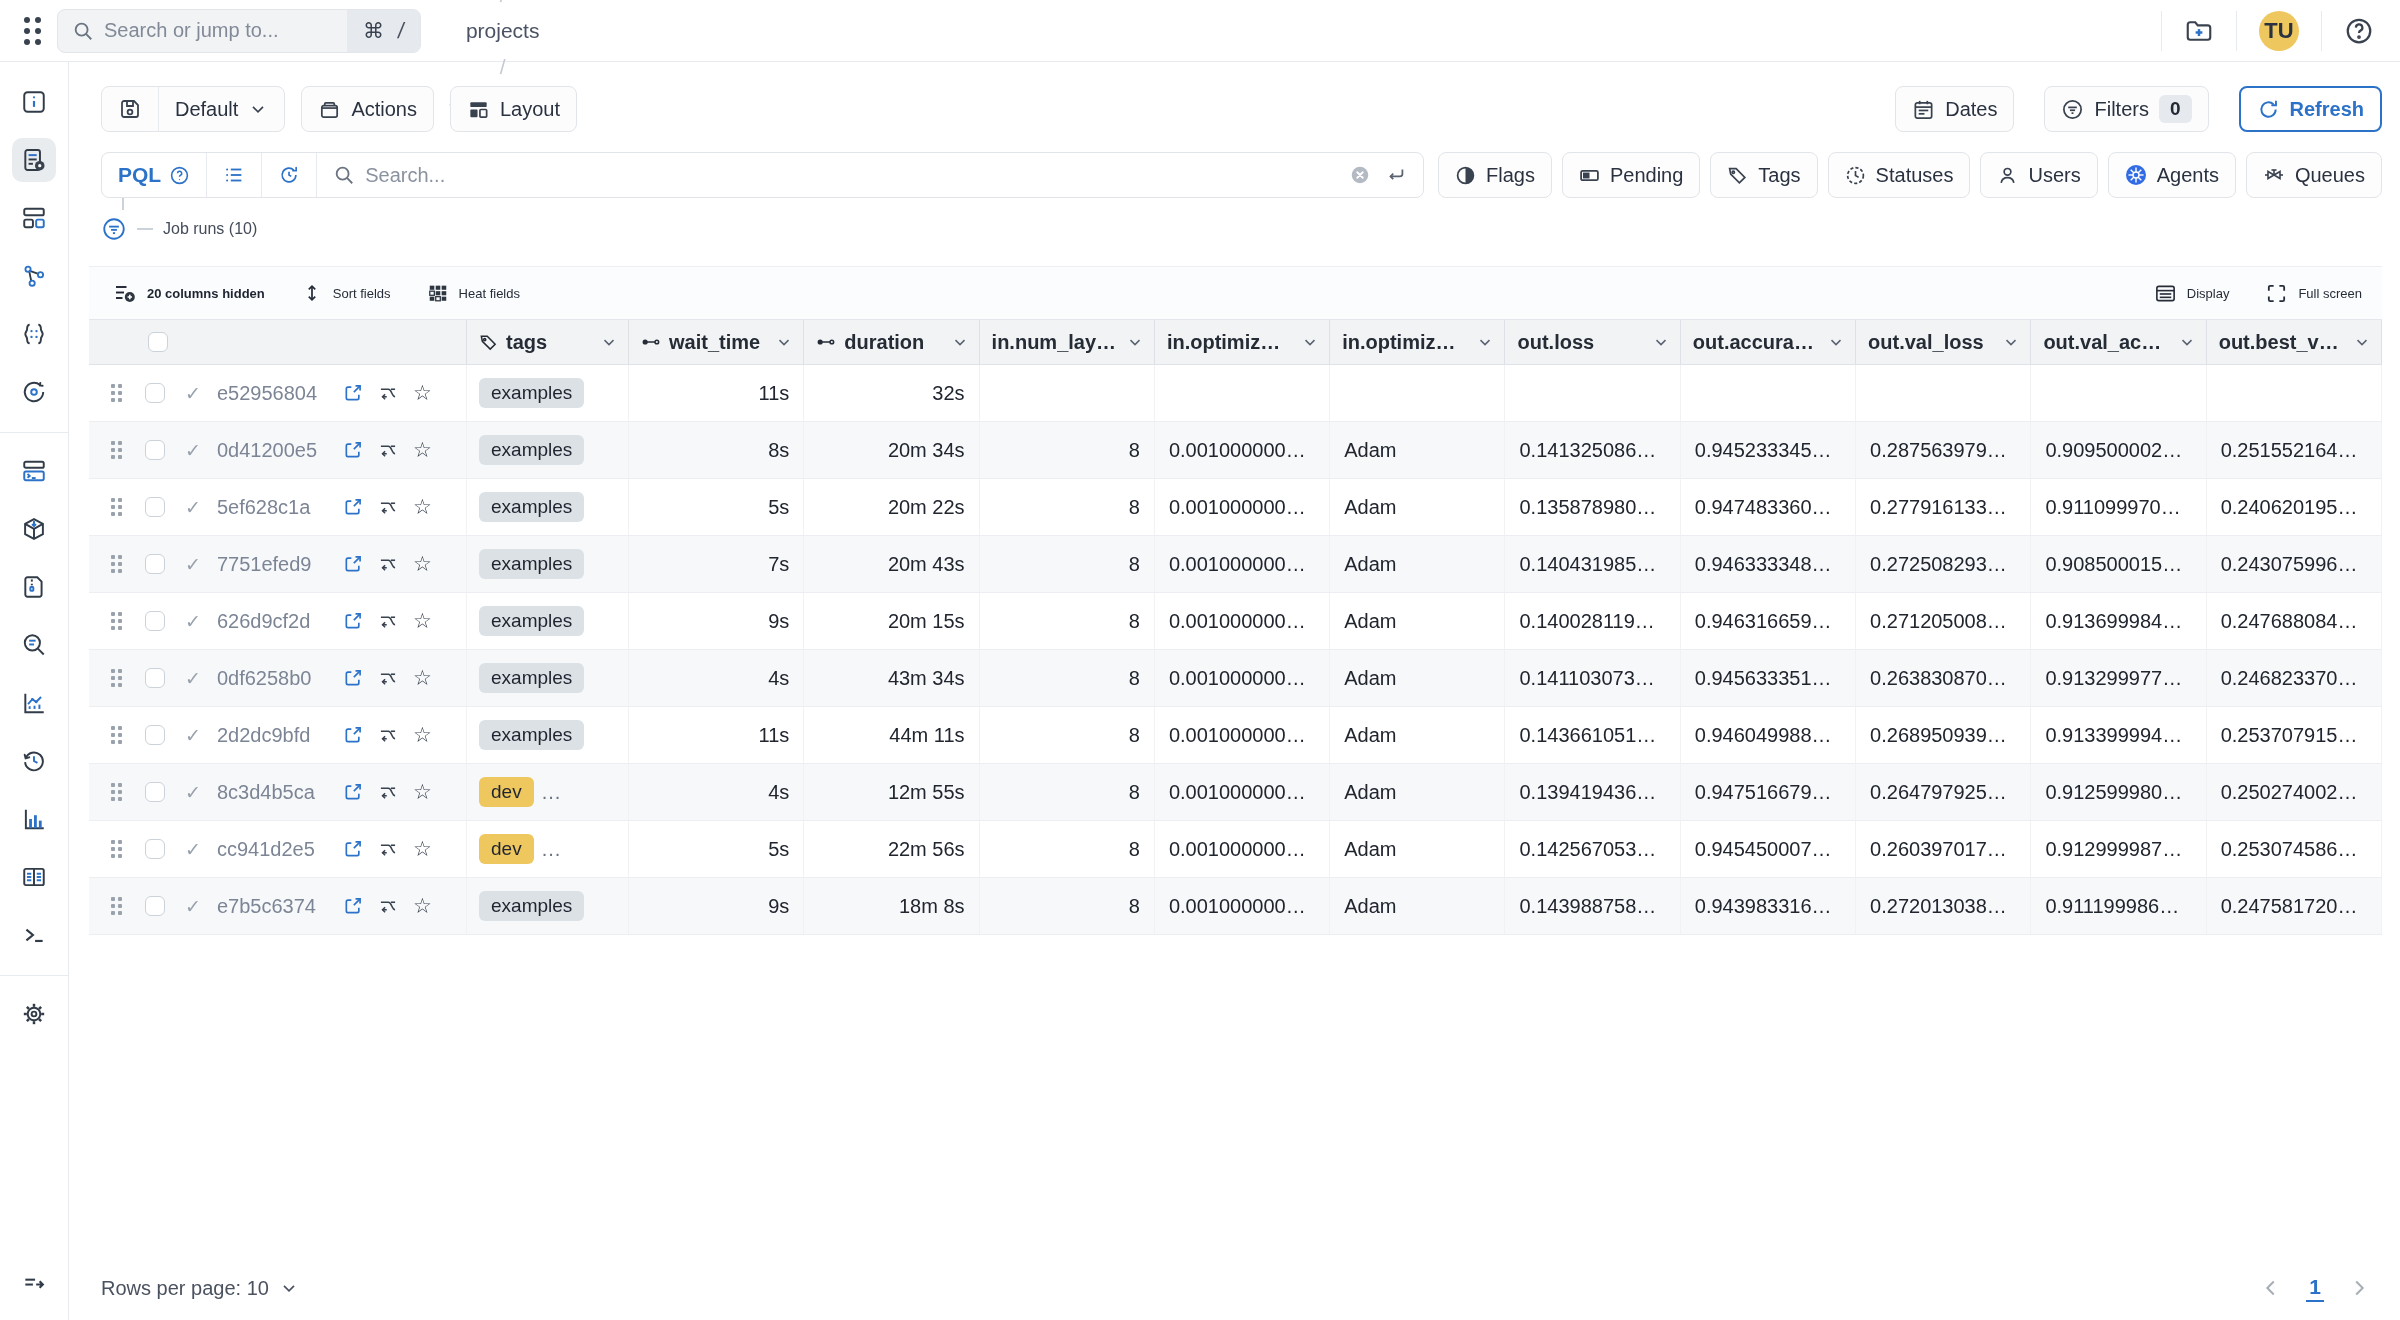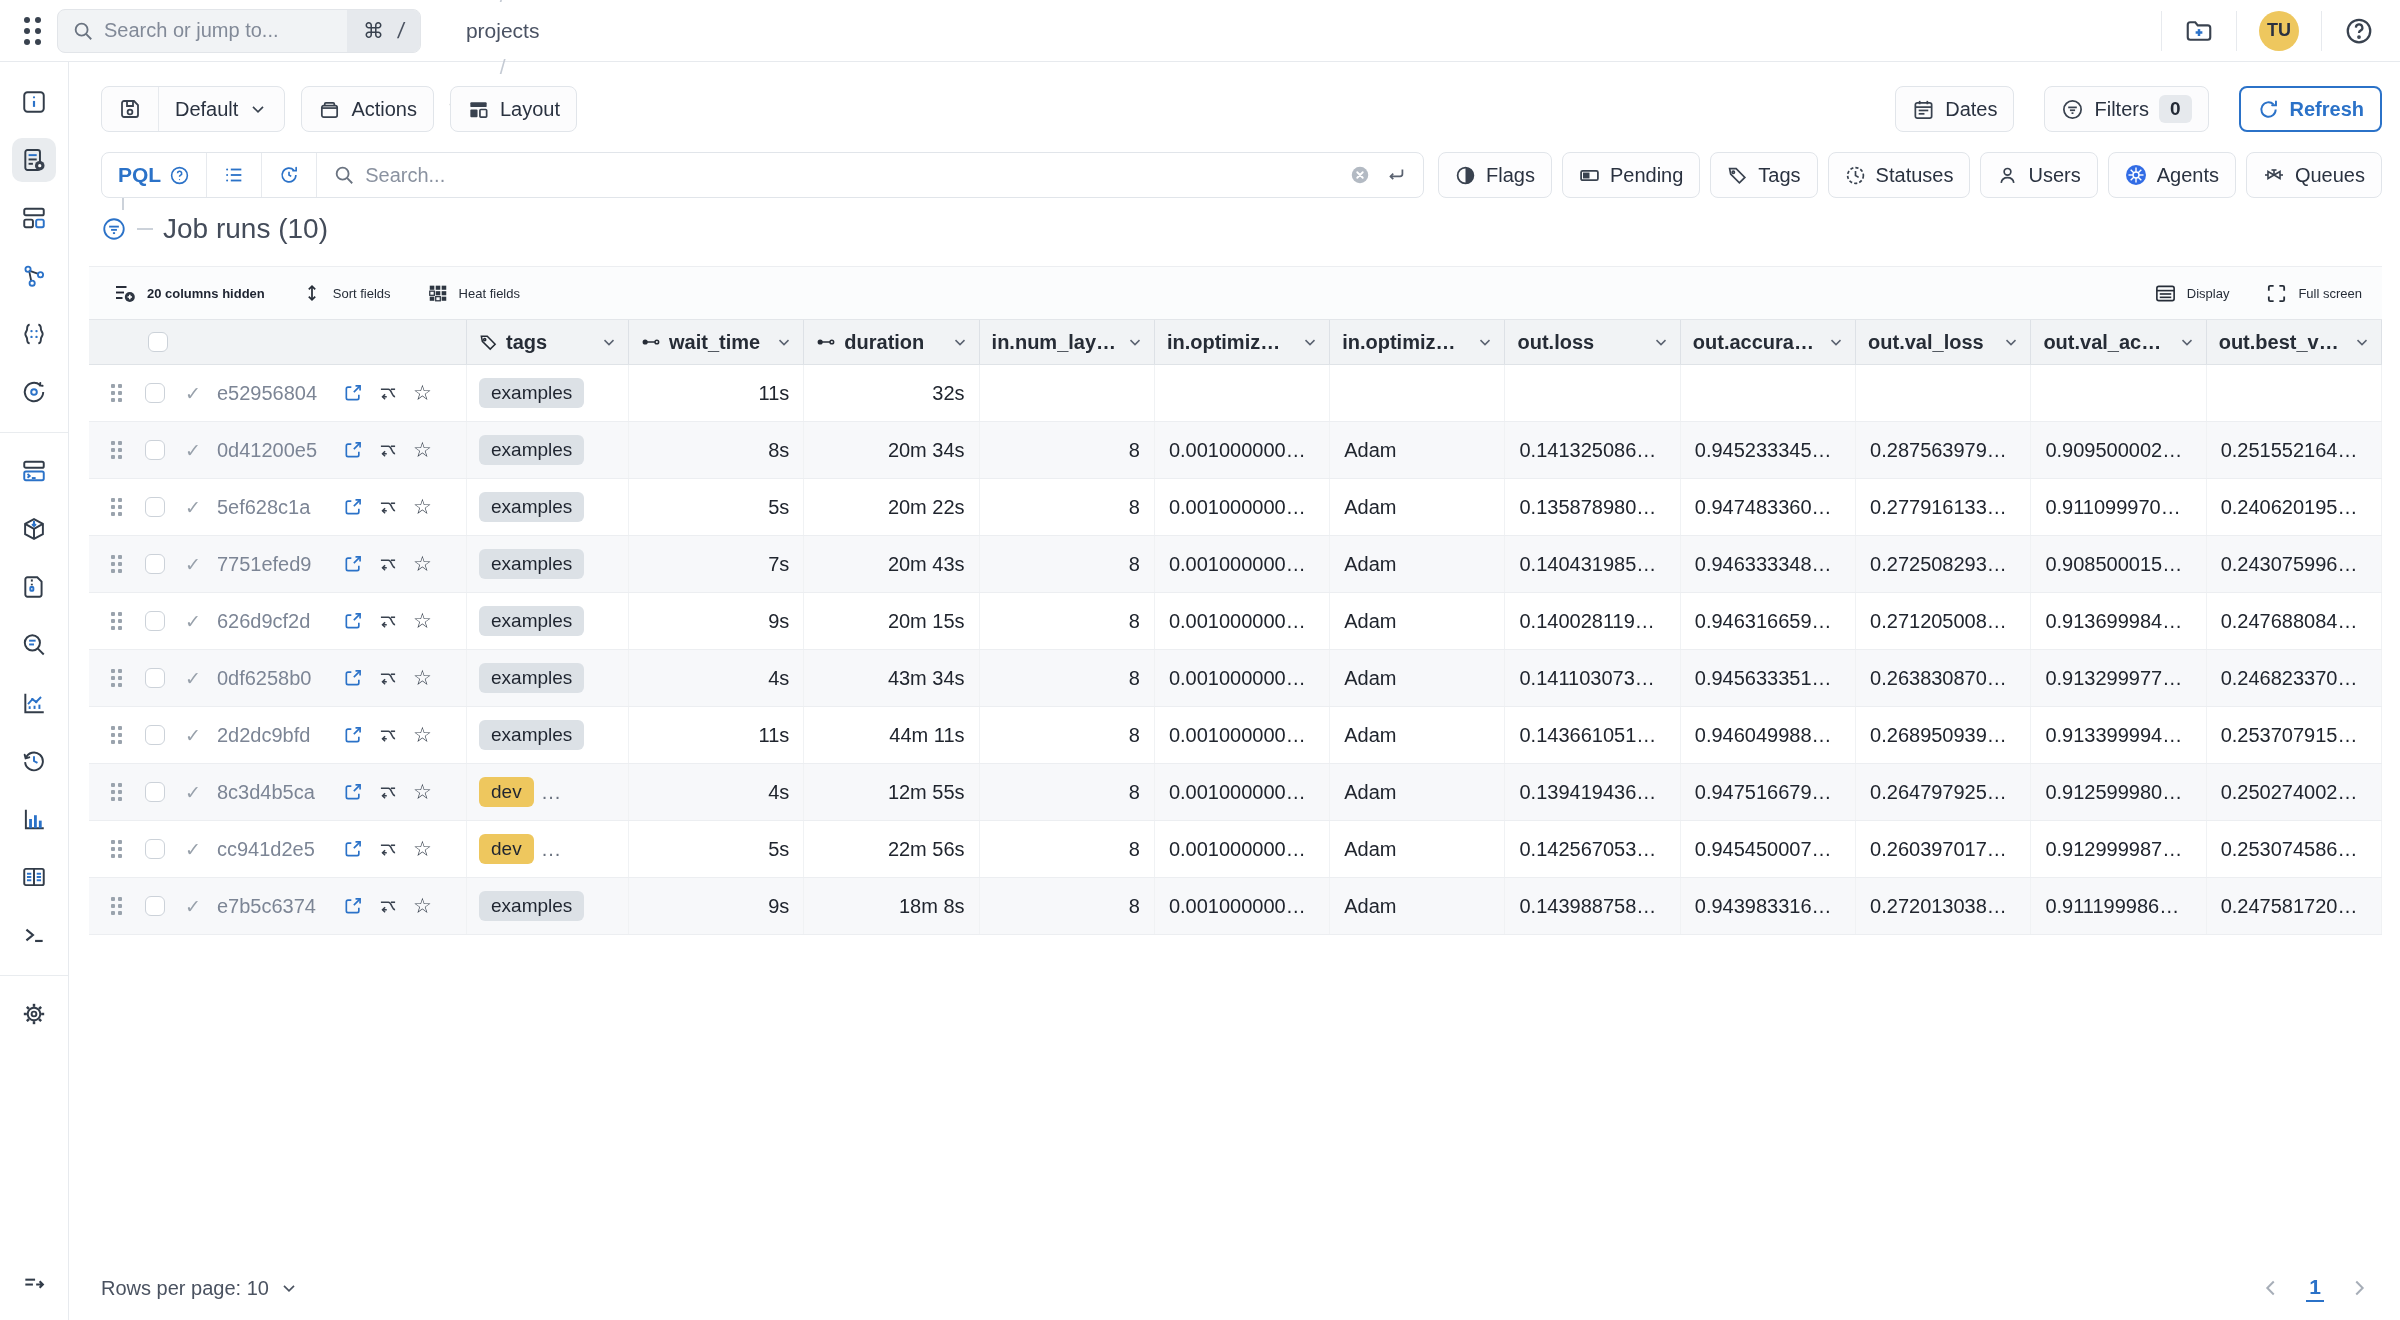--- a/index.html
+++ b/index.html
@@ -27,21 +27,21 @@
     gap:14px; padding:0 16px; color:#39424f; font-size:21px; }
   .kbd-zone .slash { font-size:22px; color:#4a5260; transform:skewX(-8deg); }
   .breadcrumb { margin-left:28px; display:flex; align-items:center; gap:12px;
     font-size:21px; color:#4a5263; white-space:nowrap;flex-direction:column; }
   .breadcrumb .sep { color:#c4cad3; }
   .breadcrumb .crumb { cursor:pointer; }
   .breadcrumb .current { color:#161b25; font-weight:700; }
   .topbar-right { margin-left:auto; display:flex; align-items:center; }
   .tb-divider { width:1px; height:40px; background:#e7eaee; margin:0 22px; }
   .avatar { width:40px; height:40px; border-radius:50%; background:#eec75e; color:#2a3140;
-    font-weight:700; font-size:18px; display:flex; align-items:center; justify-content:center; cursor:pointer; }
+    font-weight:700; font-size:22px; display:flex; align-items:center; justify-content:center; cursor:pointer; }
   .icon-btn { cursor:pointer; display:flex; align-items:center; justify-content:center; }
 
   
   .body-row { flex:1; display:flex; min-height:0; }
 
   
   .sidebar { width:69px; flex:0 0 69px; border-right:1px solid #e7eaee;
     display:flex; flex-direction:column; align-items:center; padding-top:18px; position:relative; }
   .side-btn { width:44px; height:44px; border-radius:10px; display:flex; align-items:center;
     justify-content:center; margin-bottom:14px; cursor:pointer; color:#323c49; }
@@ -83,21 +83,21 @@
   .chips { display:flex; align-items:center; gap:10px; }
   .chip-btn { height:46px; display:inline-flex; align-items:center; gap:10px; padding:0 16px;
     background:#fdfdfe; border:1px solid #e1e5ea; border-radius:8px; font-size:20px;
     color:#2a3240; cursor:pointer; white-space:nowrap; }
 
   
   .scope-wrap { margin-left:12px; }
   .scope-connector { width:2px; height:12px; background:#ccd2da; margin-left:21px; }
   .scope-row { display:flex; align-items:center; height:38px; }
   .scope-row .dash { width:16px; height:2px; background:#ccd2da; margin:0 10px; }
-  .scope-label { color:#444c5a; font-size:28px; }
+  .scope-label { color:#444c5a; font-size:16px; }
 
   
   .table-block { margin-top:18px; border-top:1px solid #eceef1; }
   .table-toolbar { height:52px; background:#fbfcfd; display:flex; align-items:center;
     padding:0 20px 0 24px; gap:36px; }
   .tt-item { display:flex; align-items:center; gap:10px; cursor:pointer; color:#262d38; font-size:13px; }
   .tt-item.strong { font-weight:700; color:#1d2330; }
   .tt-right { margin-left:auto; display:flex; align-items:center; gap:36px; }
 
   .thead { display:flex; background:#f1f3f5; border-top:1px solid #e3e6ea;

